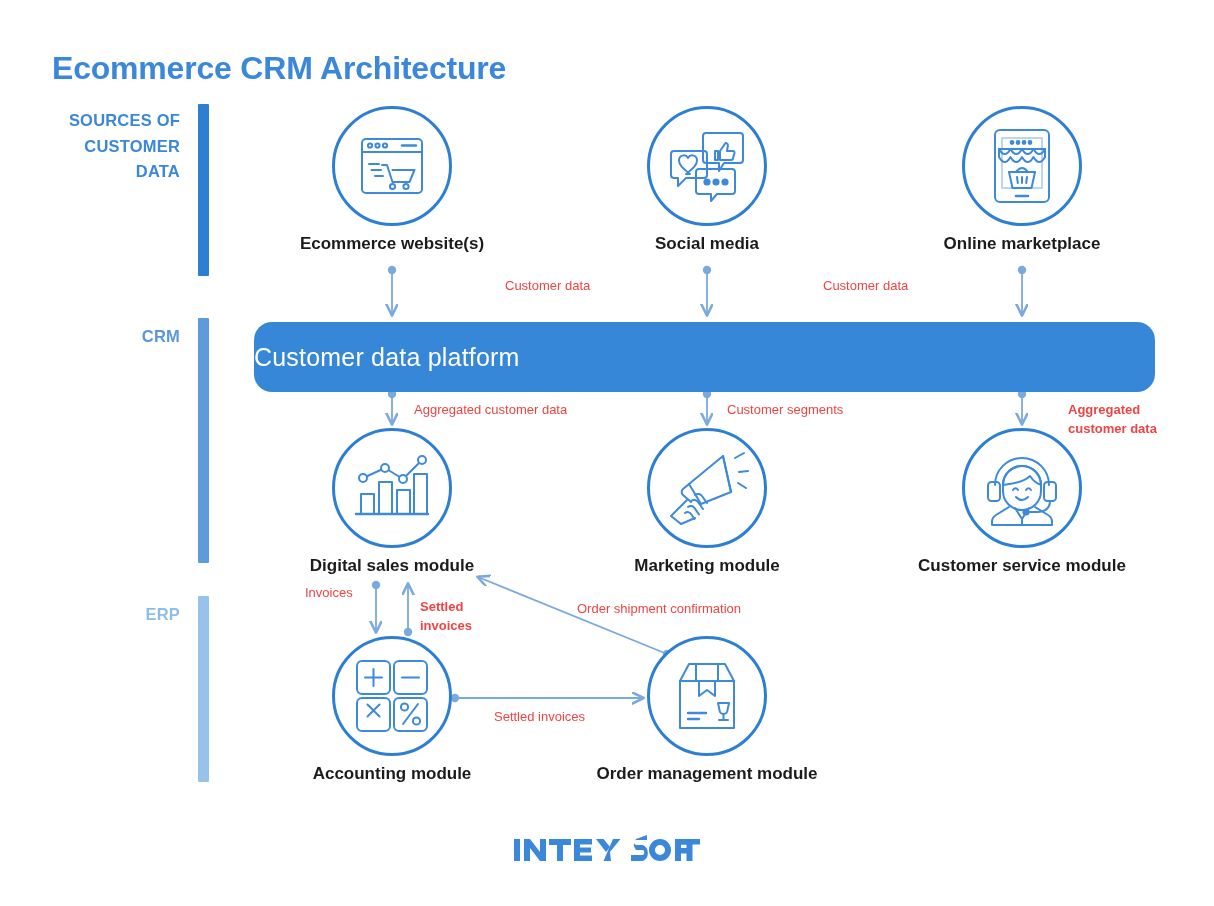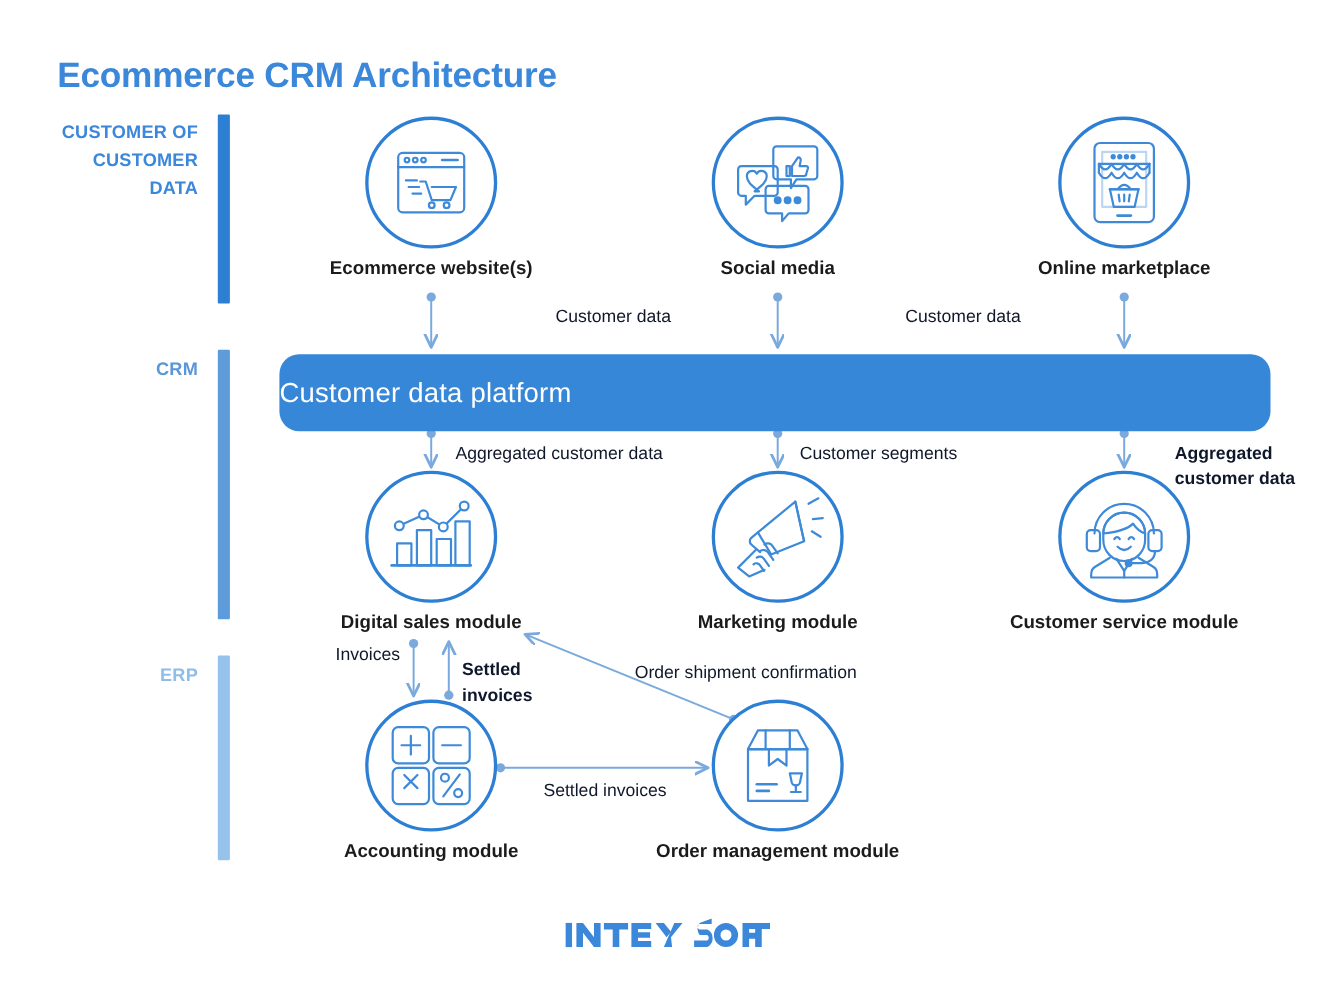--- a/index.html
+++ b/index.html
@@ -97,22 +97,22 @@
   }
   #cdp-bar-label {
     color: #ffffff;
     font-size: 25px;
     font-weight: 500;
     letter-spacing: 0.2px;
   }
 
   
   .edge-label {
-    font-size: 16px;
-    color: #0f172a;
+    font-size: 13px;
+    color: #ef4444;
     line-height: 1.45;
     white-space: nowrap;
   }
   .edge-label.wrap { white-space: normal; font-weight: bold; }
 
   #edge-label-cd-1   { left: 505px; top: 277px; }
   #edge-label-cd-2   { left: 823px; top: 277px; }
   #edge-label-acd-1  { left: 414px; top: 401px; }
   #edge-label-cs     { left: 727px; top: 401px; }
   #edge-label-acd-2  { left: 1068px; top: 401px; width: 110px; }
@@ -128,21 +128,21 @@
   #connectors { left: 0; top: 0; width: 1214px; height: 906px; pointer-events: none; }
 </style>
 </head>
 <body>
 
 <div id="canvas">
 
   <div class="abs" id="title">Ecommerce CRM Architecture</div>
 
   <div class="abs lane-label" id="lane-label-sources">
-    <div>CUSTOMER OF</div>
+    <div>SOURCES OF</div>
     <div>CUSTOMER</div>
     <div>DATA</div>
   </div>
   <div class="abs lane-label" id="lane-label-crm">CRM</div>
   <div class="abs lane-label" id="lane-label-erp">ERP</div>
 
   <div class="abs lane-bar" id="lane-bar-sources"></div>
   <div class="abs lane-bar" id="lane-bar-crm"></div>
   <div class="abs lane-bar" id="lane-bar-erp"></div>
 

